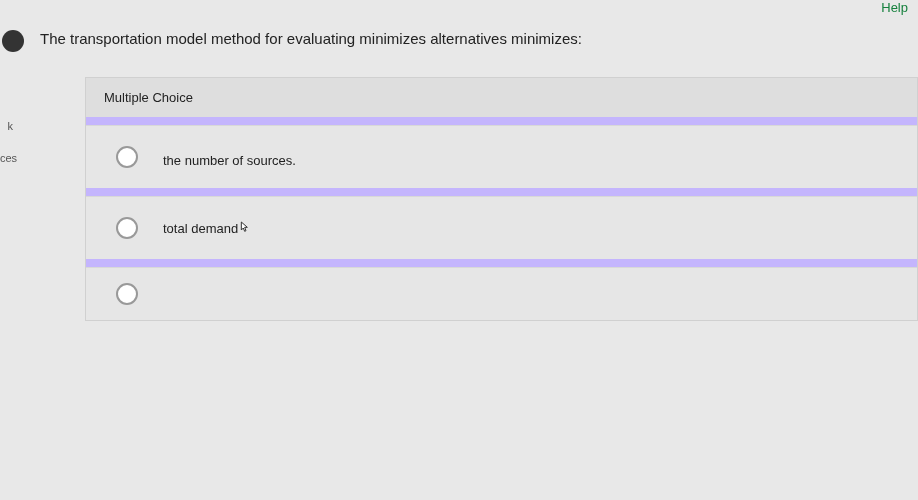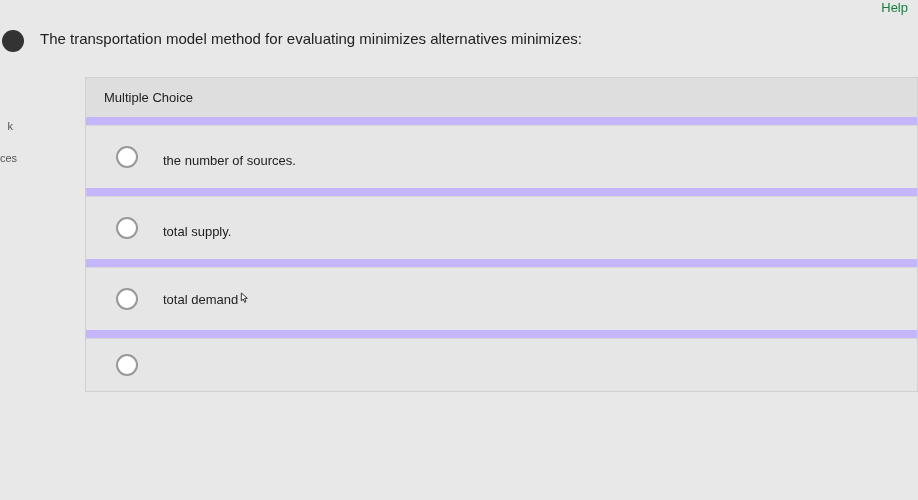--- a/index.html
+++ b/index.html
@@ -36,24 +36,20 @@
   <div class="question">The transportation model method for evaluating minimizes alternatives minimizes:</div>
 
   <div class="mc-block">
     <div class="mc-header">Multiple Choice</div>
 
     <div class="option">
       <div class="radio"></div>
       <div class="opt-text">the number of sources.</div>
     </div>
 
-    <div class="option">
-      <div class="radio"></div>
-      <div class="opt-text">total supply.</div>
-    </div>
 
 
     <div class="option">
       <div class="radio"></div>
       <div class="opt-text">
         <span>total demand</span><span class="cursor"><svg viewBox="0 0 24 24" fill="none" stroke="#333" stroke-width="1.5">
               <path d="M8 3 L8 15 L11 12 L13 17 L15 16 L13 11 L17 11 Z" fill="#fff"></path>
             </svg></span>
       </div>
     </div>

